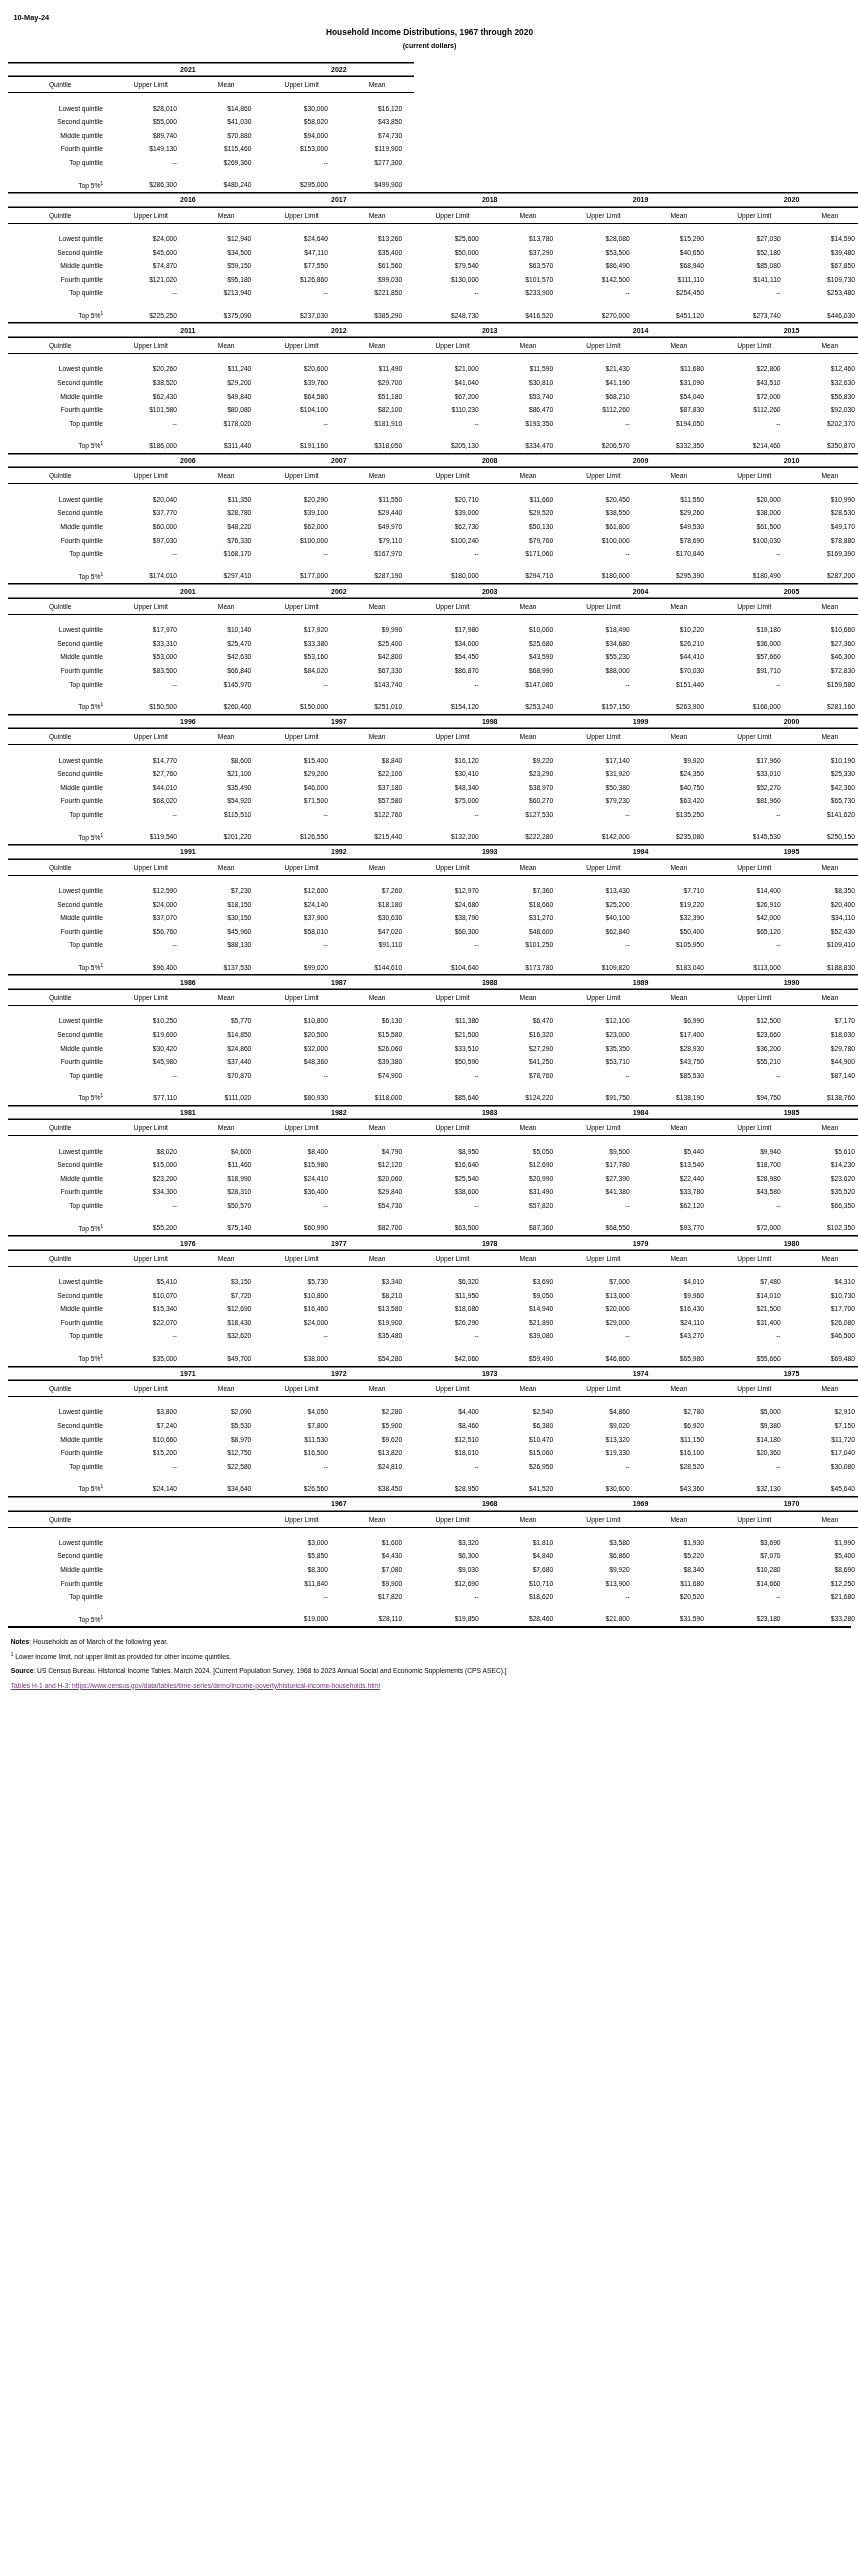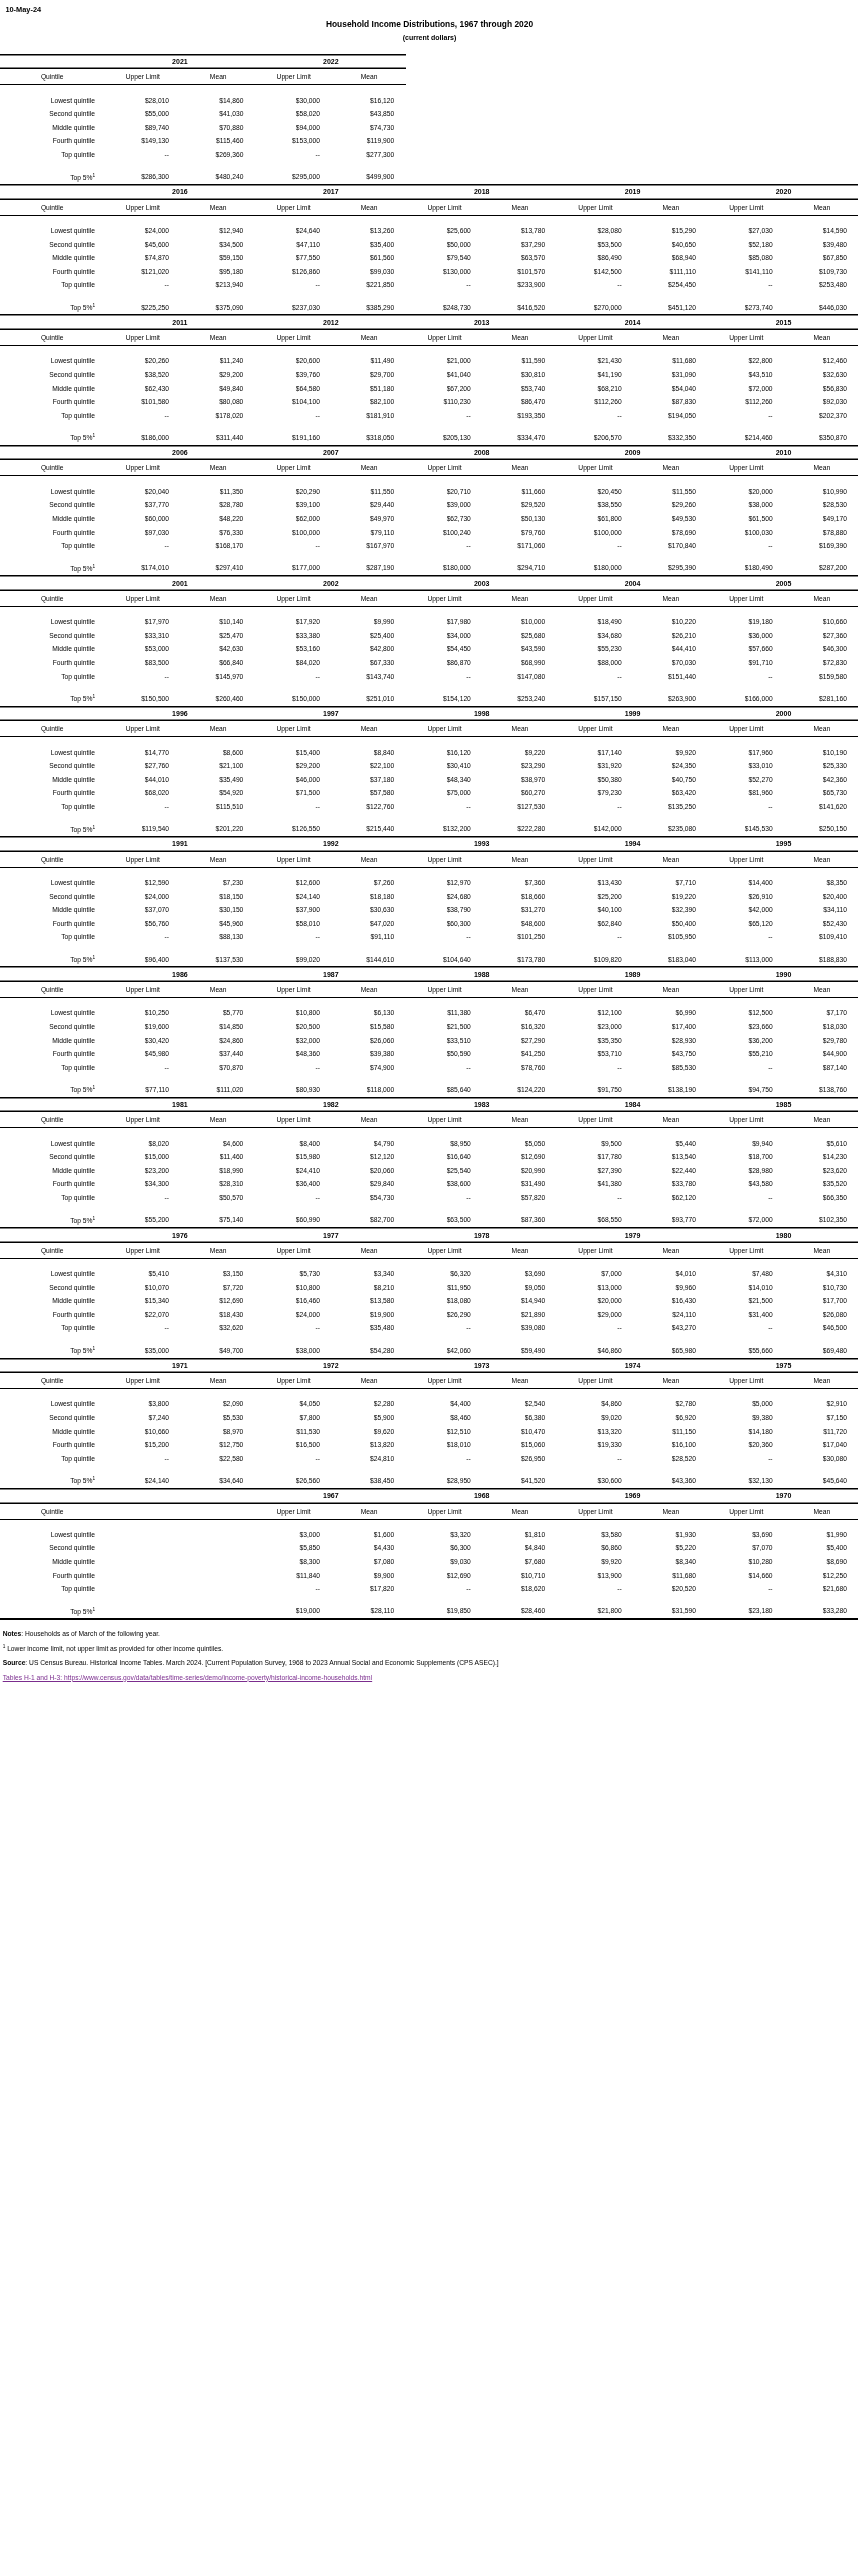--- a/index.html
+++ b/index.html
@@ -10,21 +10,21 @@
   body {
     width: 859px;
     font-family: "Liberation Sans", sans-serif;
     color: #000000;
     -webkit-font-smoothing: none;
   }
   .page {
     position: relative;
     width: 859px;
     min-height: 2576px;
-    padding: 0;
+    padding: 8px;
     box-sizing: border-box;
   }
   .doc-date {
     font-size: 7.4px;
     font-weight: bold;
     padding: 5.4px 0 0 5.4px;
     letter-spacing: 0px;
   }
   .title-wrap {
     text-align: center;

